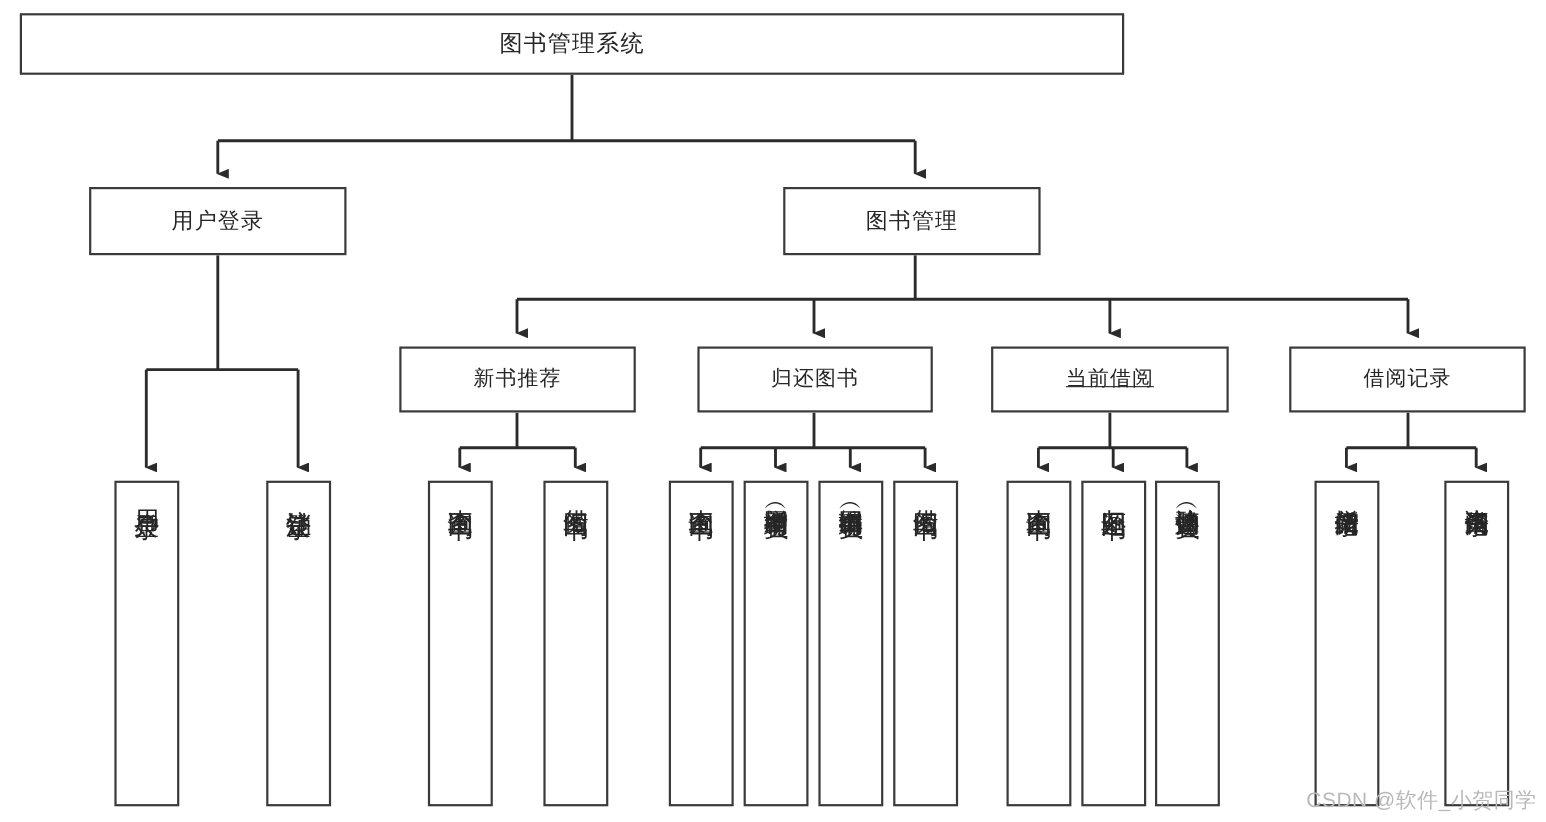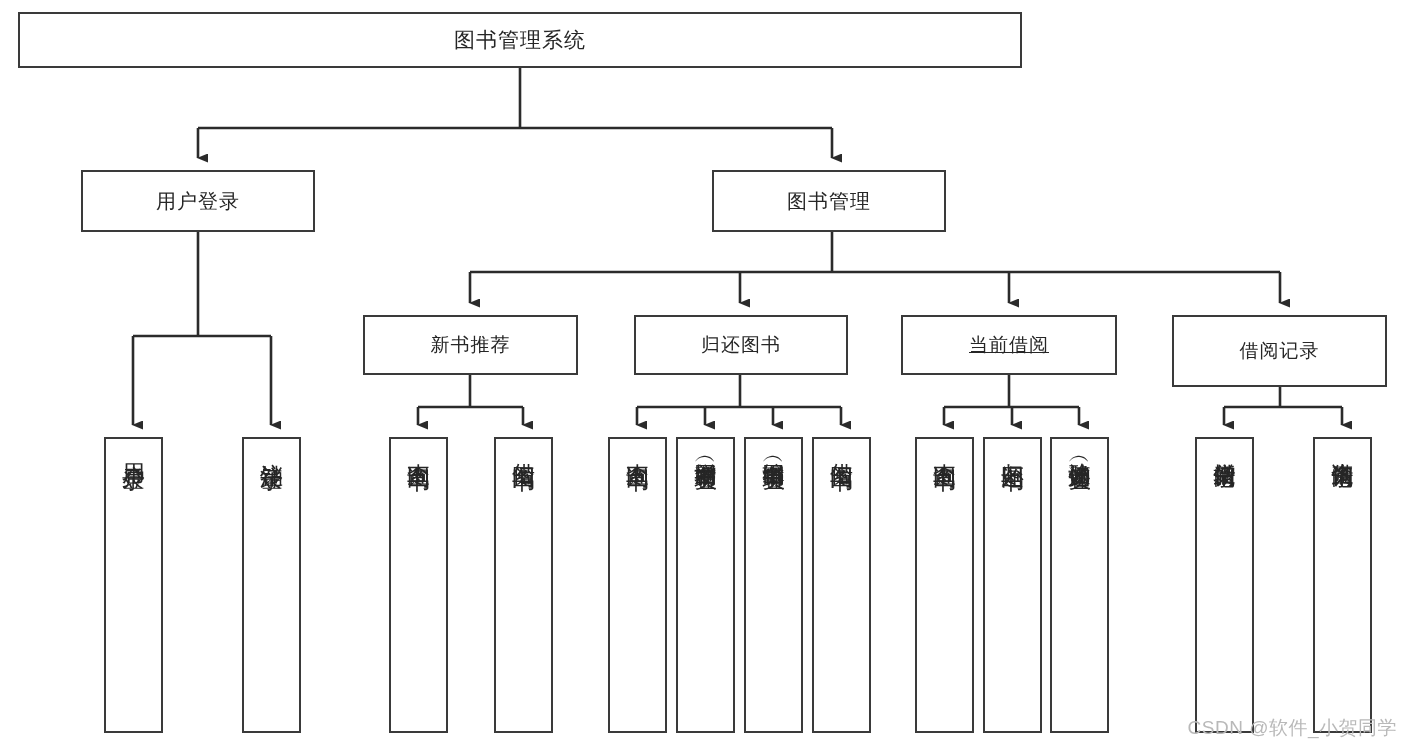--- a/index.html
+++ b/index.html
@@ -142,21 +142,21 @@
 
   <div class="node-box node-l2" style="left:363px; top:315px; width:215px; height:60px;">
     <span class="node-label">新书推荐</span>
   </div>
   <div class="node-box node-l2" style="left:634px; top:315px; width:214px; height:60px;">
     <span class="node-label">归还图书</span>
   </div>
   <div class="node-box node-l2" style="left:901px; top:315px; width:216px; height:60px;text-decoration:underline;">
     <span class="node-label">当前借阅</span>
   </div>
-  <div class="node-box node-l2" style="left:1172px; top:315px; width:215px; height:72px;">
+  <div class="node-box node-l2" style="left:1172px; top:315px; width:215px; height:60px;">
     <span class="node-label">借阅记录</span>
   </div>
 
   <div class="node-box node-leaf" style="left:104px; top:437px; width:59px; height:296px;">
     <span class="node-label">用户登录</span>
   </div>
   <div class="node-box node-leaf" style="left:242px; top:437px; width:59px; height:296px;">
     <span class="node-label">注销登录</span>
   </div>
 

